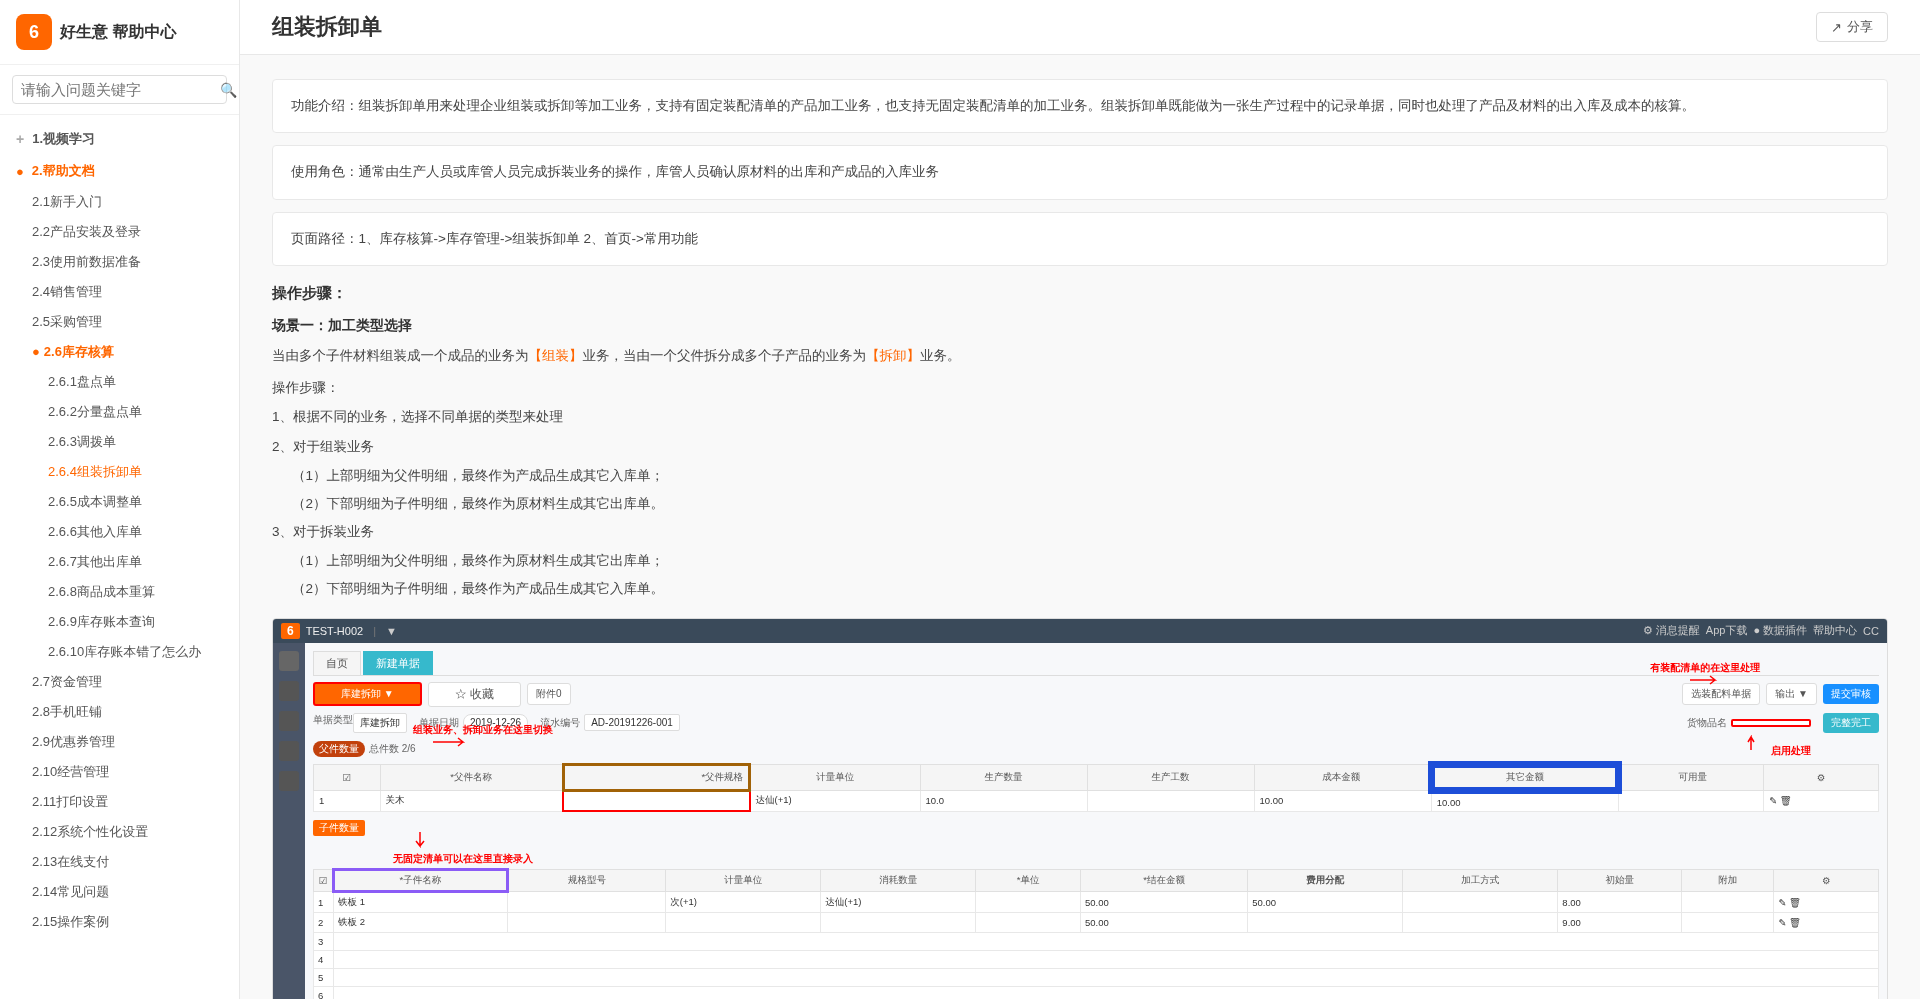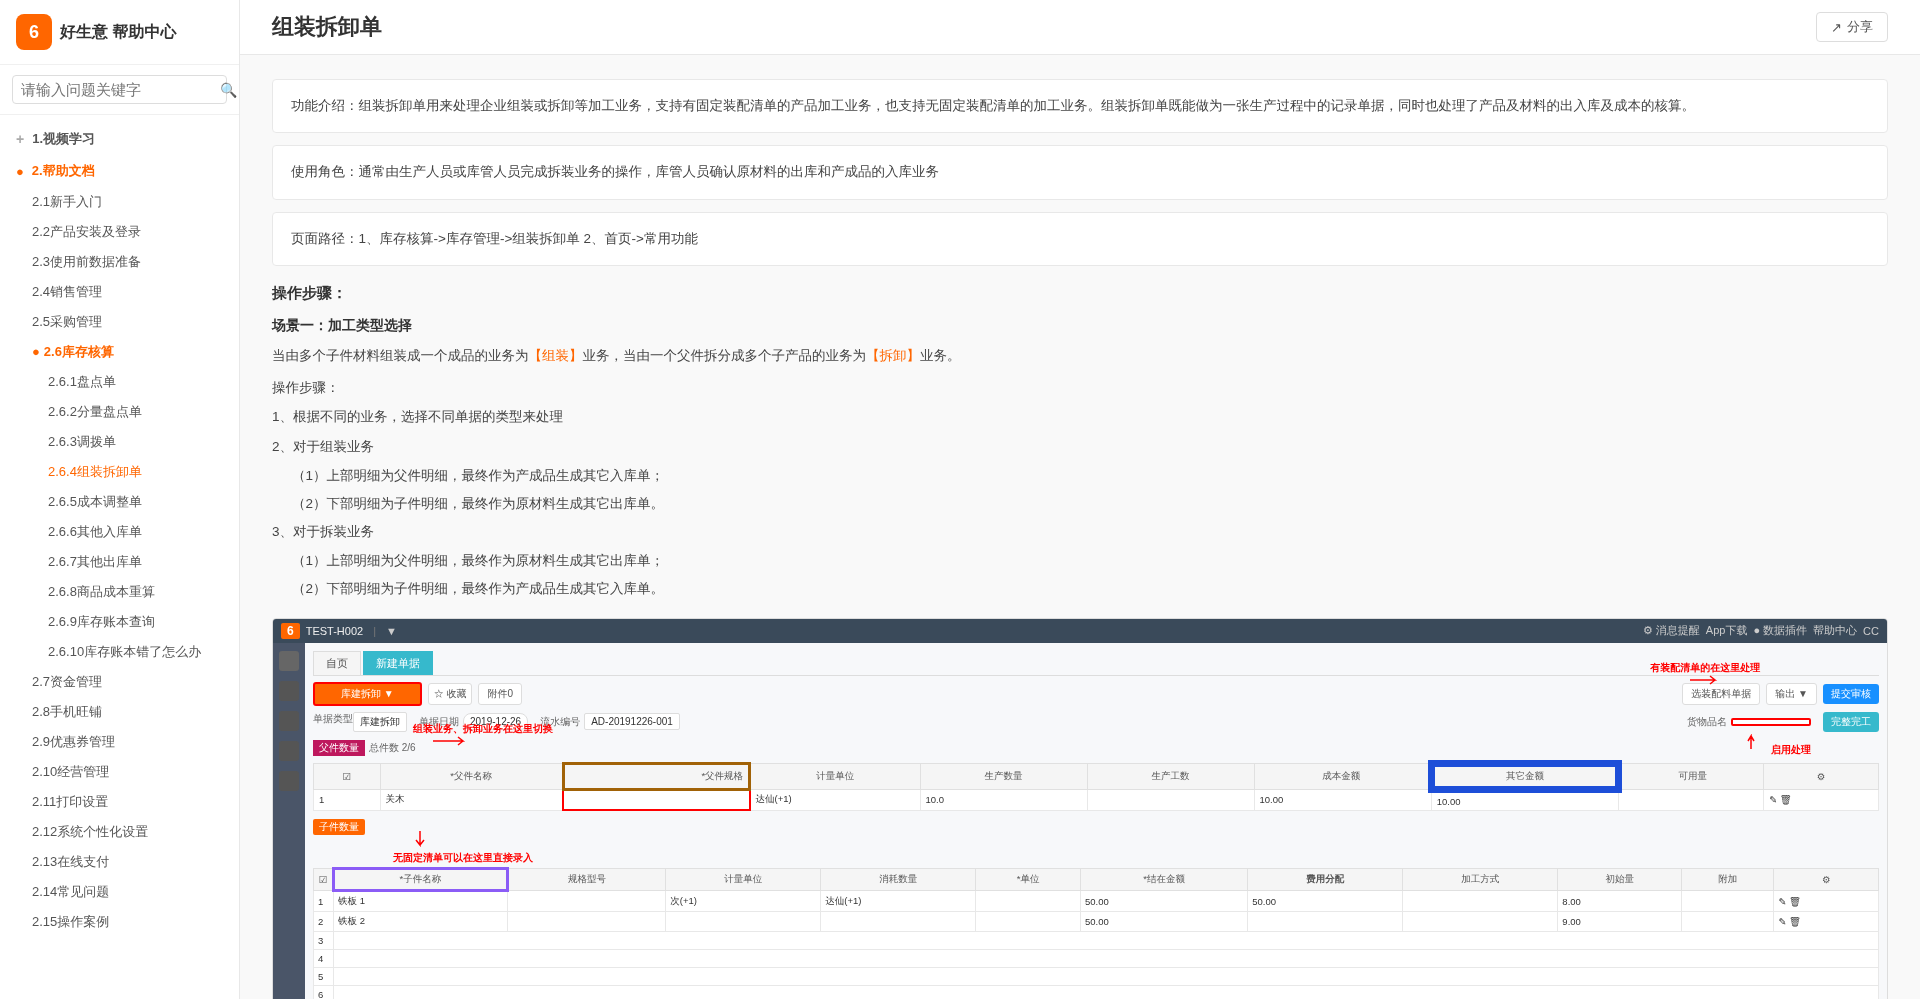--- a/index.html
+++ b/index.html
@@ -291,21 +291,21 @@
 
         <div style="flex:1; padding:8px; position:relative;">
 
           <div style="display:flex; gap:0; margin-bottom:6px; border-bottom:1px solid #ddd;">
             <div style="padding:4px 12px; font-size:11px; color:#555; cursor:pointer; border:1px solid #ddd; border-bottom:none; background:#f5f5f5; margin-right:2px;">自页</div>
             <div style="padding:4px 12px; font-size:11px; color:#fff; cursor:pointer; border:1px solid #36b9cc; border-bottom:none; background:#36b9cc;">新建单据</div>
           </div>
 
           <div style="display:flex; align-items:center; gap:6px; margin-bottom:6px; flex-wrap:wrap;">
             <div style="padding:3px 26px; background:#f60; color:#fff; border-radius:3px; font-size:10px; cursor:pointer; border: 2px solid #f00;">库建拆卸 ▼</div>
-            <div style="padding:3px 5px; background:#fff; color:#555; border-radius:3px; font-size:10px; cursor:pointer; border:1px solid #ddd;">☆ 收藏</div>
+            <div style="padding:3px 26px; background:#fff; color:#555; border-radius:3px; font-size:12px; cursor:pointer; border:1px solid #ddd;">☆ 收藏</div>
             <div style="padding:3px 8px; background:#fff; color:#555; border-radius:3px; font-size:10px; cursor:pointer; border:1px solid #ddd;">附件0</div>
             <div style="flex:1;"></div>
 
             <div style="position:relative; display:inline-block;">
               <div style="background:#fff; border:1px solid #ddd; padding:3px 8px; font-size:10px; color:#555; border-radius:3px; cursor:pointer;">选装配料单据</div>
               <div style="position:absolute; top:-22px; right:0; color:#f00; font-size:10px; font-weight:bold; white-space:nowrap;">有装配清单的在这里处理</div>
               <svg style="position:absolute;top:-8px;right:40px;" width="30" height="10" viewBox="0 0 30 10">
                   <path d="M0,5 L25,5 L20,1 M25,5 L20,9" stroke="red" stroke-width="1.5" fill="none"></path>
                 </svg>
             </div>
@@ -334,21 +334,21 @@
               <div style="position:absolute;bottom:-28px;right:0;color:#f00;font-size:10px;font-weight:bold;white-space:nowrap;">启用处理</div>
               <svg style="position:absolute;bottom:-20px;right:50px;" width="20" height="15" viewBox="0 0 20 15">
                   <path d="M10,15 L10,2 L7,7 M10,2 L13,7" stroke="red" stroke-width="1.5" fill="none"></path>
                 </svg>
             </div>
             <div style="padding:3px 8px; background:#36b9cc; color:#fff; border-radius:3px; font-size:10px; cursor:pointer;">完整完工</div>
           </div>
 
           <div style="position:relative; margin-bottom:4px;">
             <div style="display:flex; align-items:center; gap:4px; font-size:10px; margin-bottom:4px;">
-              <span style="background:#be185d;color:#fff;padding:1px 6px;border-radius:0;font-size:10px;cursor:pointer;text-align:center;">父件数量</span>
+              <span style="background:#c2410c;color:#fff;padding:1px 6px;border-radius:8px;font-size:10px;cursor:pointer;text-align:center;">父件数量</span>
               <span style="font-size:10px;color:#666;">总件数 2/6</span>
 
               <div style="position:absolute; left:100px; top:-18px; color:#f00; font-size:10px; font-weight:bold; white-space:nowrap;">组装业务、拆卸业务在这里切换</div>
               <svg style="position:absolute;left:120px;top:-5px;" width="40" height="12" viewBox="0 0 40 12">
                   <path d="M0,6 L30,6 L25,2 M30,6 L25,10" stroke="red" stroke-width="1.5" fill="none"></path>
                 </svg>
             </div>
           </div>
 
           <table style="width:100%;border-collapse:collapse;font-size:9.5px;margin-bottom:8px;">

